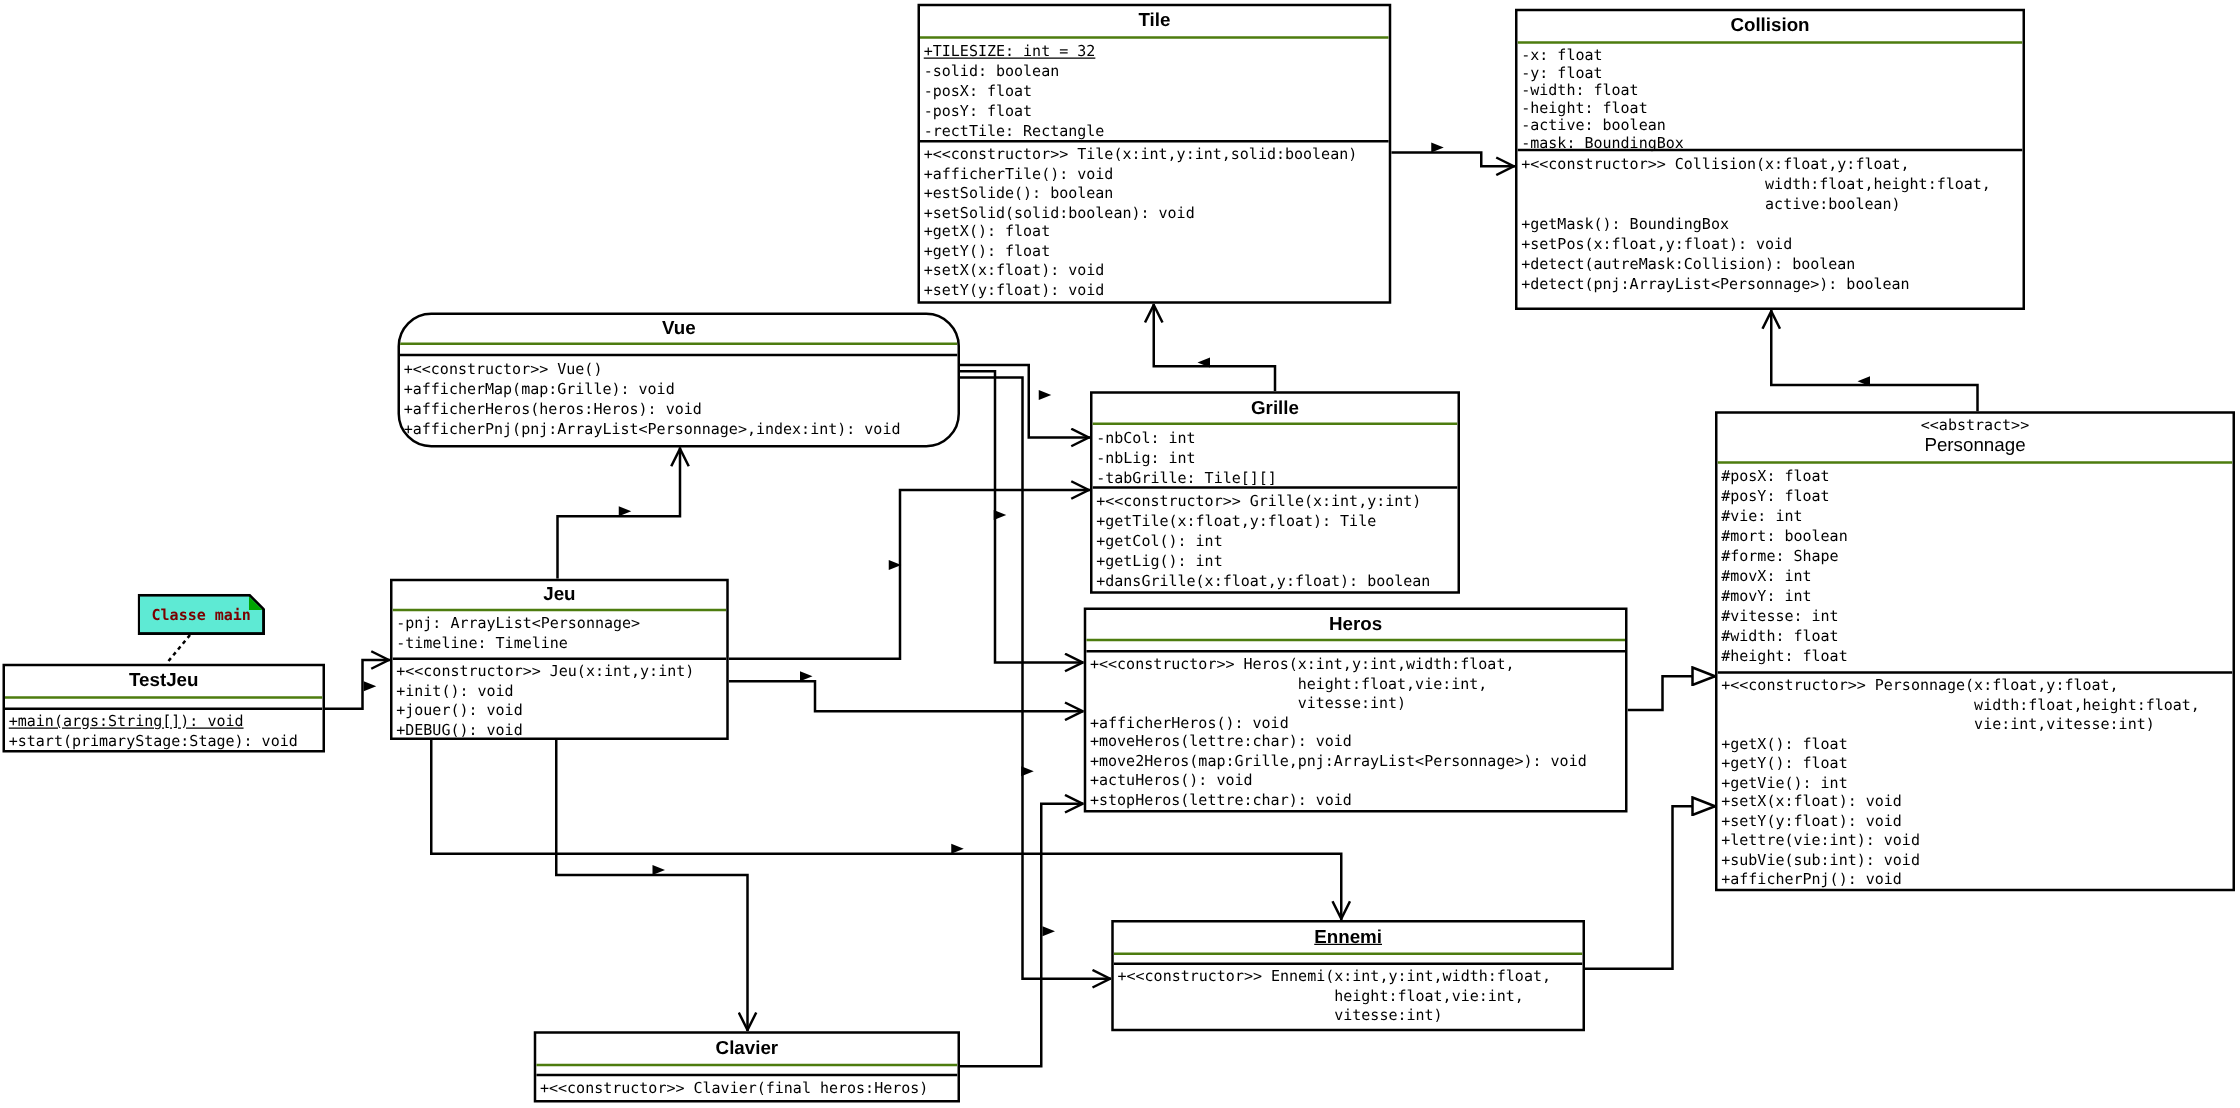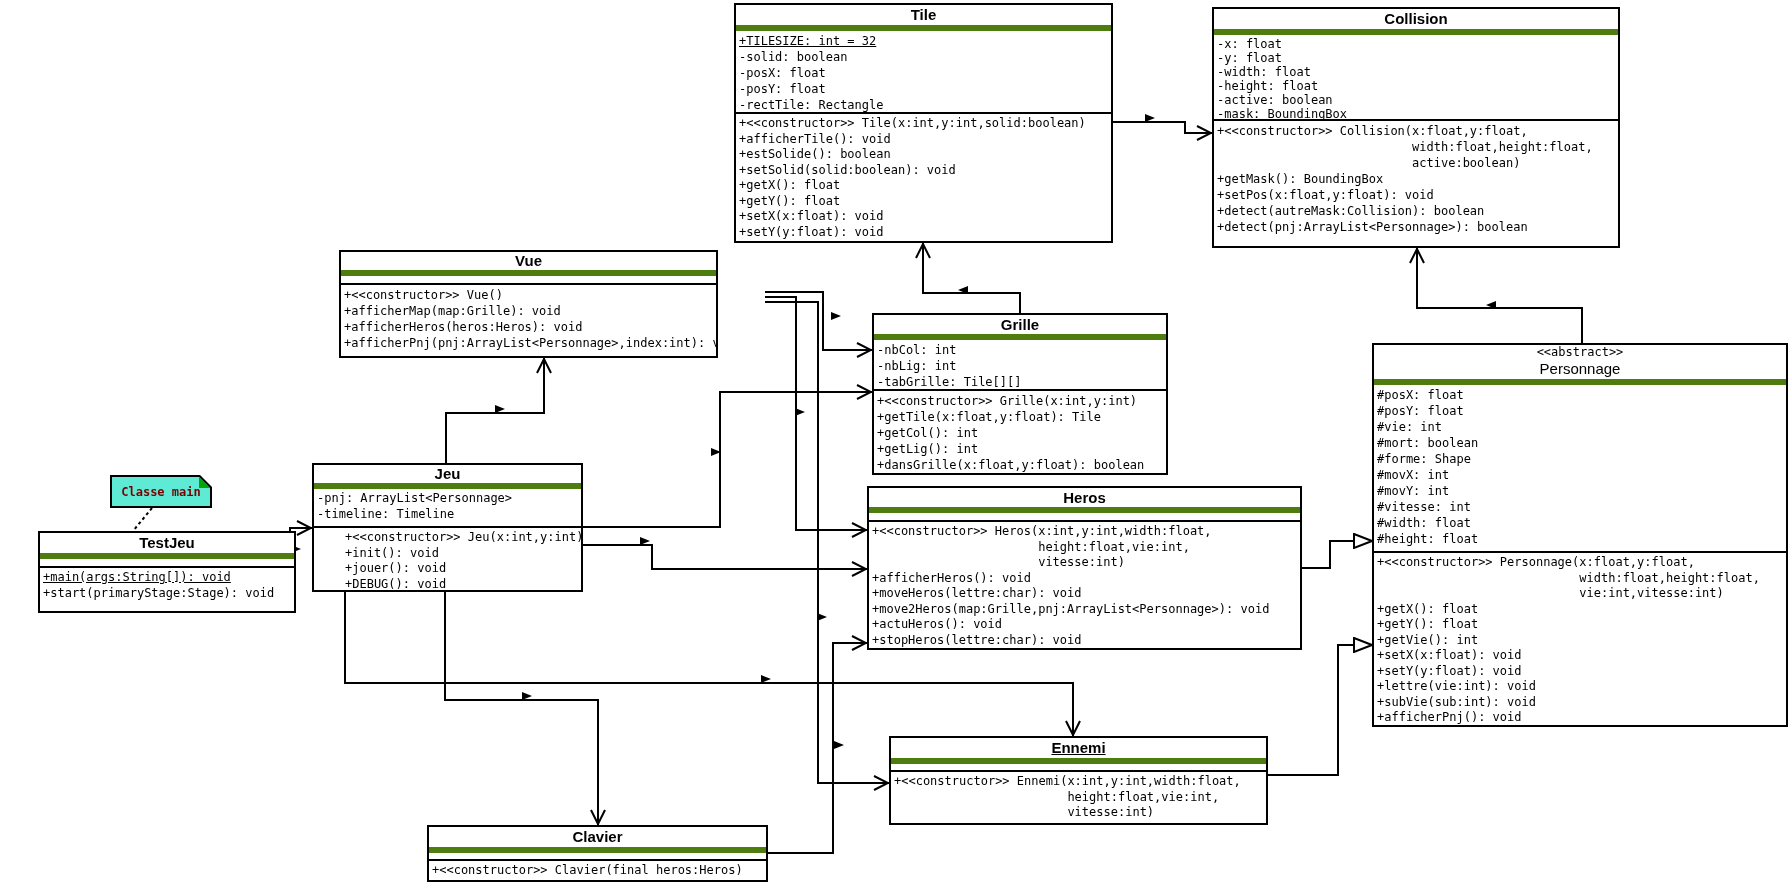--- a/index.html
+++ b/index.html
@@ -2,21 +2,21 @@
 <html><head>
 <meta charset="utf-8">
 <style>
   html,body{margin:0;padding:0;background:#fff;}
   #diagram{position:relative;width:1792px;height:886px;background:#fff;
            font-family:"DejaVu Sans Mono",monospace;color:#000;}
   #wires{position:absolute;left:0;top:0;width:1792px;height:886px;}
   .uml-class{position:absolute;background:#fff;border:2px solid #000;
              box-sizing:border-box;overflow:hidden;}
   .uml-title{display:flex;flex-direction:column;justify-content:center;align-items:center;
-             border-bottom:6px solid #4d7c0f;box-sizing:border-box;
+             border-bottom:2px solid #4d7c0f;box-sizing:border-box;
              font-family:"Liberation Sans",sans-serif;font-weight:bold;font-size:15px;line-height:1.15;}
   .uml-title .stereo{font-family:"DejaVu Sans Mono",monospace;font-weight:normal;font-size:12px;}
   .uml-class.abstract .cname{font-weight:normal;font-size:15px;}
   .uml-attrs{border-bottom:2px solid #000;box-sizing:border-box;padding:2px 3px;font-size:12px;}
   .uml-methods{box-sizing:border-box;padding:2px 3px;font-size:12px;}
   .line{white-space:pre;}
   .u{text-decoration:underline;}
   
   .note-wrap{position:absolute;left:110px;top:475px;width:102px;height:33px;}
   .note-bg{position:absolute;left:0;top:0;right:0;bottom:0;background:#000;
@@ -117,21 +117,21 @@
     <div class="uml-methods" style="line-height: 16px;">
           <div class="line">+&lt;&lt;constructor&gt;&gt; Collision(x:float,y:float,</div>
           <div class="line">                           width:float,height:float,</div>
           <div class="line">                           active:boolean)</div>
           <div class="line">+getMask(): BoundingBox</div>
           <div class="line">+setPos(x:float,y:float): void</div>
           <div class="line">+detect(autreMask:Collision): boolean</div>
           <div class="line">+detect(pnj:ArrayList&lt;Personnage&gt;): boolean</div>
         </div>
   </div>
-      <div class="uml-class" style="left: 339px; top: 250px; width: 379px; height: 108px;">
+      <div class="uml-class" style="left: 318px; top: 250px; width: 450px; height: 108px; border-radius: 27px;">
     <div class="uml-title" style="height: 24px;">
 
       <div class="cname">Vue</div>
     </div>
     <div class="uml-attrs" style="height: 9px; line-height: 14px;"></div>
     <div class="uml-methods" style="line-height: 16px;">
           <div class="line">+&lt;&lt;constructor&gt;&gt; Vue()</div>
           <div class="line">+afficherMap(map:Grille): void</div>
           <div class="line">+afficherHeros(heros:Heros): void</div>
           <div class="line">+afficherPnj(pnj:ArrayList&lt;Personnage&gt;,index:int): void</div>
@@ -165,21 +165,21 @@
           <div class="line">+&lt;&lt;constructor&gt;&gt; Heros(x:int,y:int,width:float,</div>
           <div class="line">                       height:float,vie:int,</div>
           <div class="line">                       vitesse:int)</div>
           <div class="line">+afficherHeros(): void</div>
           <div class="line">+moveHeros(lettre:char): void</div>
           <div class="line">+move2Heros(map:Grille,pnj:ArrayList&lt;Personnage&gt;): void</div>
           <div class="line">+actuHeros(): void</div>
           <div class="line">+stopHeros(lettre:char): void</div>
         </div>
   </div>
-      <div class="uml-class abstract" style="left: 1372px; top: 343px; width: 416px; height: 384px;">
+      <div class="uml-class abstract" style="left: 1372px; top: 329px; width: 416px; height: 384px;">
     <div class="uml-title" style="height: 40px;">
       <div class="stereo">&lt;&lt;abstract&gt;&gt;</div>
       <div class="cname">Personnage</div>
     </div>
     <div class="uml-attrs" style="height: 168px; line-height: 16px;">
           <div class="line">#posX: float</div>
           <div class="line">#posY: float</div>
           <div class="line">#vie: int</div>
           <div class="line">#mort: boolean</div>
           <div class="line">#forme: Shape</div>
@@ -205,28 +205,28 @@
   </div>
       <div class="uml-class" style="left: 312px; top: 463px; width: 271px; height: 129px;">
     <div class="uml-title" style="height: 24px;">
 
       <div class="cname">Jeu</div>
     </div>
     <div class="uml-attrs" style="height: 39px; line-height: 15.5px;">
           <div class="line">-pnj: ArrayList&lt;Personnage&gt;</div>
           <div class="line">-timeline: Timeline</div>
         </div>
-    <div class="uml-methods" style="line-height: 15.5px; margin-left: 28px;">
+    <div class="uml-methods" style="line-height: 15.5px;">
           <div class="line">+&lt;&lt;constructor&gt;&gt; Jeu(x:int,y:int)</div>
           <div class="line">+init(): void</div>
           <div class="line">+jouer(): void</div>
           <div class="line">+DEBUG(): void</div>
         </div>
   </div>
-      <div class="uml-class" style="left: 2px; top: 531px; width: 258px; height: 82px; margin-left: 36px;">
+      <div class="uml-class" style="left: 2px; top: 531px; width: 258px; height: 71px;">
     <div class="uml-title" style="height: 26px;">
 
       <div class="cname">TestJeu</div>
     </div>
     <div class="uml-attrs" style="height: 9px; line-height: 14px;"></div>
     <div class="uml-methods" style="line-height: 15.5px;">
           <div class="line u">+main(args:String[]): void</div>
           <div class="line">+start(primaryStage:Stage): void</div>
         </div>
   </div>

